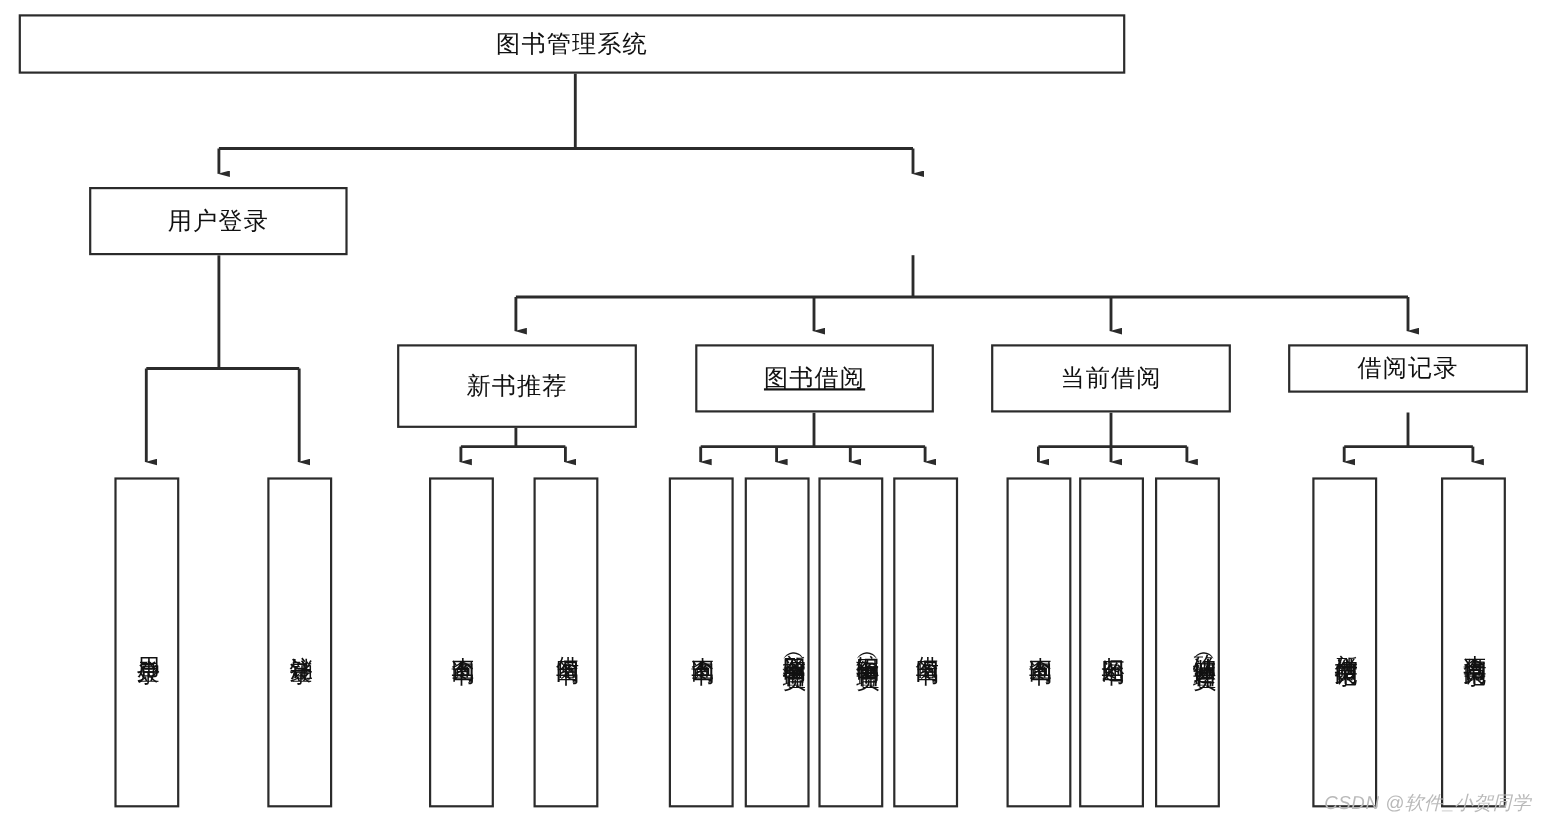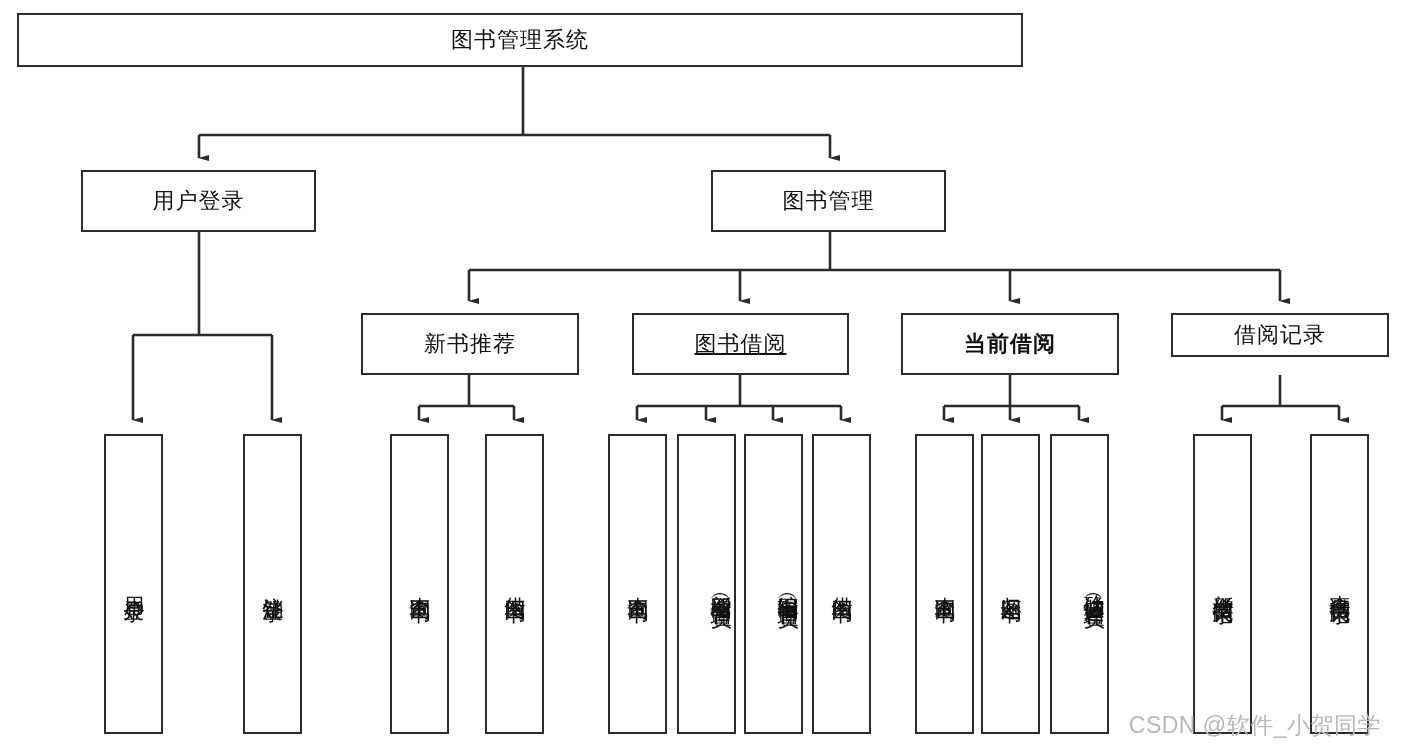--- a/index.html
+++ b/index.html
@@ -52,26 +52,27 @@
   .node.vertical.centered {
     align-items: center;
     padding-top: 0;
   }
   .node-label {
     display: block;
     white-space: nowrap;
   }
   .watermark {
     position: absolute;
-    right: 24px;
+    right: 13px;
     bottom: 6px;
-    font-size: 23px;
+    font-size: 17px;
     color: #b9b9b9;
     letter-spacing: 0.5px;
     white-space: nowrap;
+    font-style: italic;
   }
 </style>
 </head>
 <body>
 
 <div id="canvas">
 
   <svg class="wires" viewBox="0 0 1405 747">
     <defs>
       <marker id="arrow" markerWidth="10" markerHeight="12" refX="3" refY="10" orient="auto" markerUnits="userSpaceOnUse">
@@ -122,31 +123,28 @@
     </g>
   </svg>
 
   <div class="node horizontal" style="left:17px; top:13px; width:1006px; height:54px;">
     <span class="node-label">图书管理系统</span>
   </div>
 
   <div class="node horizontal" style="left:81px; top:170px; width:235px; height:62px;">
     <span class="node-label">用户登录</span>
   </div>
-  <div class="node horizontal" style="left:711px; top:170px; width:235px; height:62px;">
-    <span class="node-label">图书管理</span>
-  </div>
 
-  <div class="node horizontal" style="left:361px; top:313px; width:218px; height:62px;">
+  <div class="node horizontal" style="left:361px; top:313px; width:218px; height:76px;">
     <span class="node-label">新书推荐</span>
   </div>
   <div class="node horizontal" style="left:632px; top:313px; width:217px; height:62px;text-decoration:underline;">
     <span class="node-label">图书借阅</span>
   </div>
-  <div class="node horizontal" style="left:901px; top:313px; width:218px; height:62px;font-weight:bold;">
+  <div class="node horizontal" style="left:901px; top:313px; width:218px; height:62px;">
     <span class="node-label">当前借阅</span>
   </div>
   <div class="node horizontal" style="left:1171px; top:313px; width:218px; height:44px;">
     <span class="node-label">借阅记录</span>
   </div>
 
   <div class="node vertical centered" style="left:104px; top:434px; width:59px; height:300px;">
     <span class="node-label">用户登录</span>
   </div>
   <div class="node vertical centered" style="left:243px; top:434px; width:59px; height:300px;">

